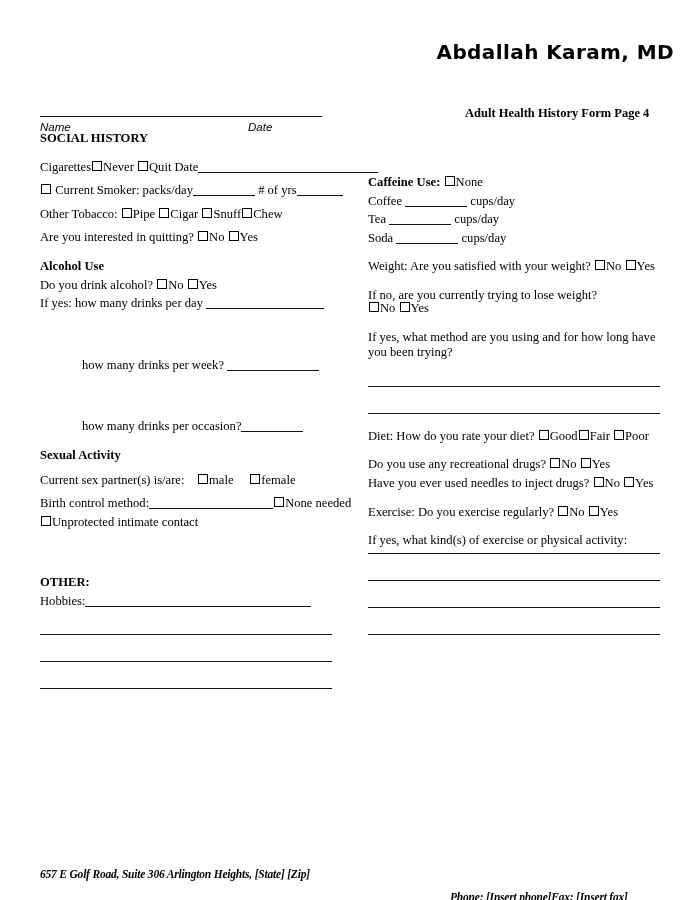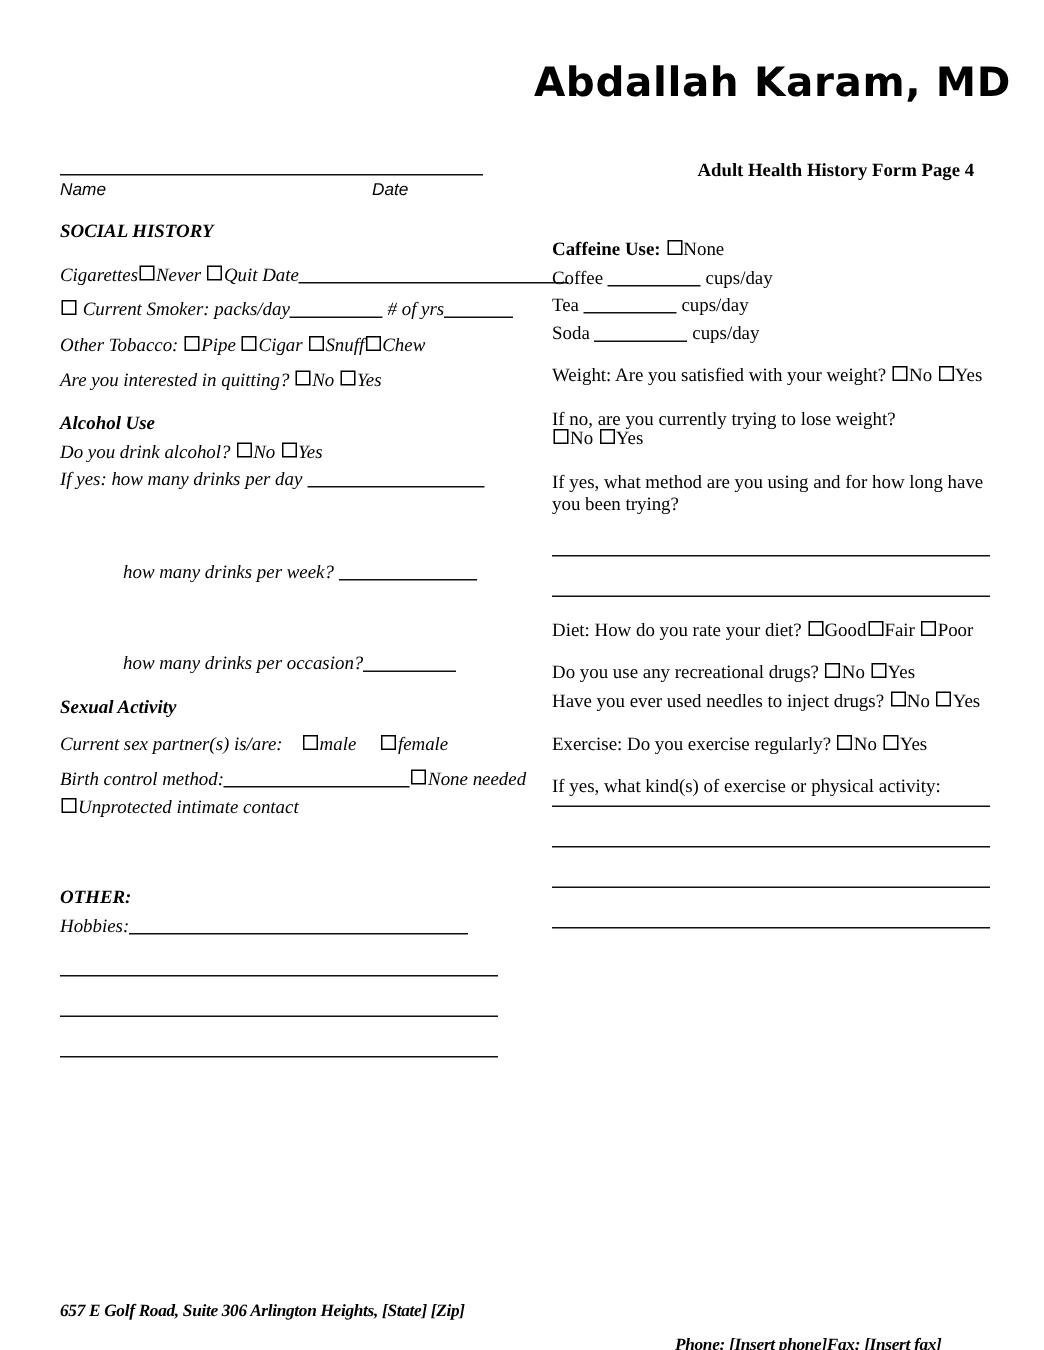--- a/index.html
+++ b/index.html
@@ -22,21 +22,21 @@
     height: 900px;
   }
 
   
   .doc-title {
     position: absolute;
     right: 22px;
     top: 40px;
     font-family: "DejaVu Sans", sans-serif;
     font-weight: bold;
-    font-size: 27px;
+    font-size: 20px;
     letter-spacing: 0.4px;
     white-space: nowrap;
   }
   .form-subtitle {
     position: absolute;
     left: 465px;
     top: 106px;
     font-family: "Liberation Serif", serif;
     font-weight: bold;
     font-size: 12.5px;
@@ -62,22 +62,22 @@
   }
   .namedate-row .lbl-name { position: absolute; left: 0; top: 0; }
   .namedate-row .lbl-date { position: absolute; left: 208px; top: 0; }
 
   
   .col {
     position: absolute;
     font-size: 12.6px;
     line-height: 1.0;
   }
-  .col-left  { left: 40px;  top: 148px; width: 292px; font-style: italic; }
-  .col-right { left: 368px; top: 160px; width: 292px; }
+  .col-left  { left: 40px;  top: 132px; width: 292px; }
+  .col-right { left: 368px; top: 176px; width: 292px; }
 
   .sec-head {
     font-weight: bold;
     font-size: 12.6px;
     margin: 0;
     white-space: nowrap;
   }
   .ln {
     margin: 0;
     font-size: 12.6px;

